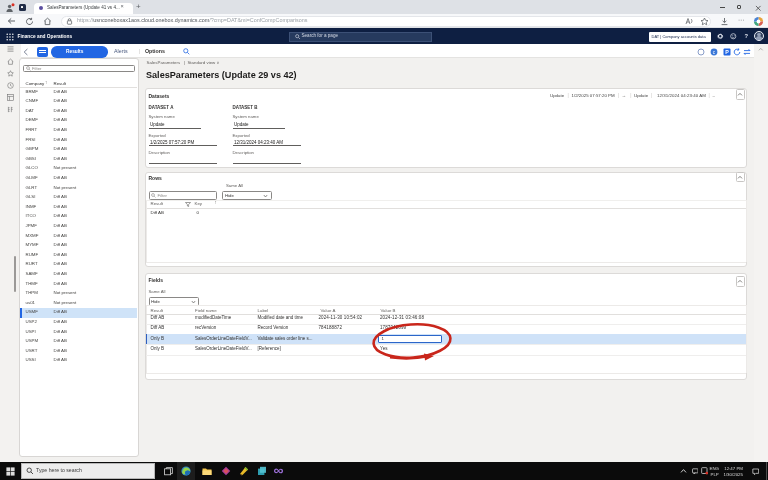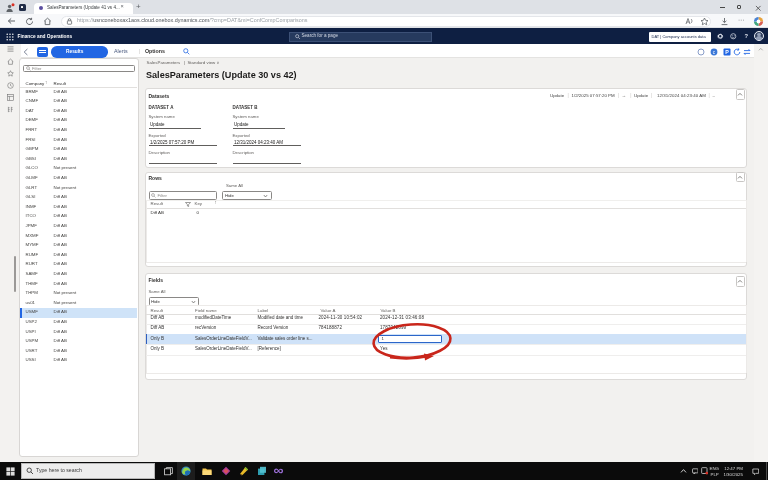--- a/index.html
+++ b/index.html
@@ -244,21 +244,21 @@
     <div class="tx" style="left:53.5px;top:329.5px;font-size:4.4px;color:#454442;">Diff AB</div>
     <div class="tx" style="left:25.5px;top:339.1px;font-size:4.4px;color:#454442;">USPM</div>
     <div class="tx" style="left:53.5px;top:339.1px;font-size:4.4px;color:#454442;">Diff AB</div>
     <div class="tx" style="left:25.5px;top:348.7px;font-size:4.4px;color:#454442;">USRT</div>
     <div class="tx" style="left:53.5px;top:348.7px;font-size:4.4px;color:#454442;">Diff AB</div>
     <div class="tx" style="left:25.5px;top:358.3px;font-size:4.4px;color:#454442;">USSI</div>
     <div class="tx" style="left:53.5px;top:358.3px;font-size:4.4px;color:#454442;">Diff AB</div>
   </div>
 
 <div class="tx" style="left:146.5px;top:60.5px;font-size:4.4px;color:#605e5c;">SalesParameters&nbsp;&nbsp; |&nbsp; Standard view <span style="font-size:3.8px;">∨</span></div>
-<div class="tx" style="left:146px;top:70.8px;font-size:9.1px;font-weight:bold;color:#1b1a19;">SalesParameters (Update 30 vs 42)</div>
+<div class="tx" style="left:146px;top:70.8px;font-size:9.1px;font-weight:bold;color:#1b1a19;">SalesParameters (Update 29 vs 42)</div>
 
 <div class="ab" style="left:145px;top:88px;width:602px;height:80px;background:#fff;border:0.7px solid #dcdad8;border-radius:3px;box-sizing:border-box;"></div>
 <div class="tx" style="left:148.5px;top:94px;font-size:5px;font-weight:bold;color:#323130;">Datasets</div>
 <div class="tx" style="left:550px;top:94px;font-size:4.4px;color:#444;">Update</div>
 <div class="tx" style="left:567.5px;top:93.6px;font-size:4.8px;color:#c8c6c4;">|</div>
 <div class="tx" style="left:571.5px;top:94px;font-size:4.4px;color:#444;">1/2/2025 07:57:20 PM</div>
 <div class="tx" style="left:618px;top:93.6px;font-size:4.8px;color:#c8c6c4;">|</div>
 <div class="tx" style="left:621.5px;top:93.7px;font-size:4.8px;color:#605e5c;">→</div>
 <div class="tx" style="left:630.2px;top:93.6px;font-size:4.8px;color:#c8c6c4;">|</div>
 <div class="tx" style="left:634px;top:94px;font-size:4.4px;color:#444;">Update</div>

